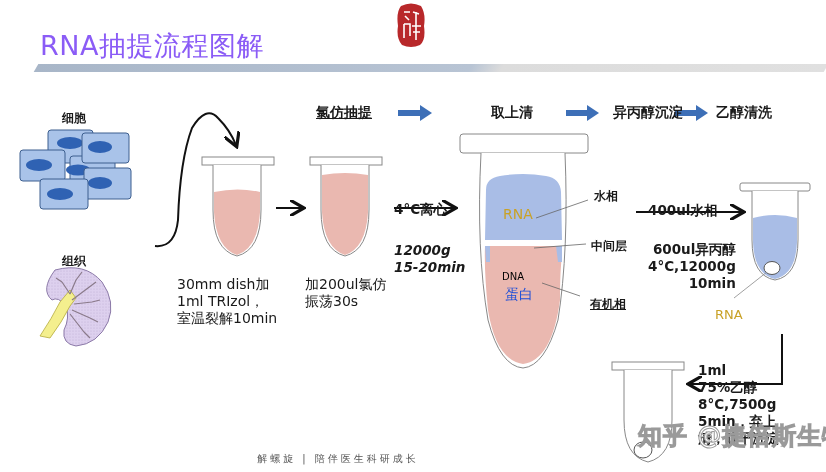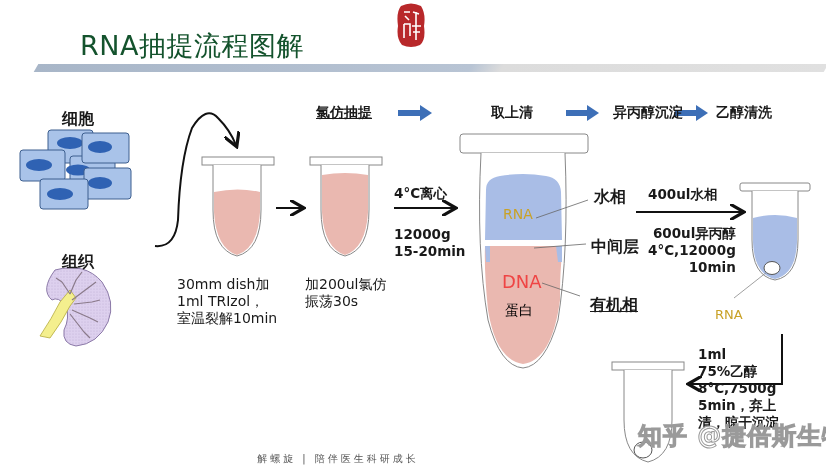--- a/index.html
+++ b/index.html
@@ -1,23 +1,23 @@
 <!DOCTYPE html>
 <html><head>
 <meta charset="utf-8">
 <style>
   html,body{margin:0;padding:0;background:#fff;}
   body{width:826px;height:472px;position:relative;overflow:hidden;font-family:"DejaVu Sans","Liberation Sans",sans-serif;color:#1a1a1a;}
   .abs{position:absolute;}
-  .title{left:40px;top:28px;font-size:27px;font-weight:normal;letter-spacing:0.5px;color:#14532d;font-family:"DejaVu Sans",sans-serif;margin-left:40px;}
+  .title{left:40px;top:28px;font-size:27px;font-weight:normal;letter-spacing:0.5px;color:#8b5cf6;font-family:"DejaVu Sans",sans-serif;}
   .title-bar{left:36px;top:64px;width:790px;height:8px;background:linear-gradient(90deg,#a8b6c8 0%,#b8c4d4 55%,#dcdcdc 59%,#e0e0e0 100%);transform:skewX(-30deg);transform-origin:left;}
   .seal{left:396px;top:2px;width:30px;height:46px;}
-  .lbl{font-size:16px;font-weight:bold;color:#1a1a1a;white-space:nowrap;line-height:17px;}
+  .lbl{font-size:12px;font-weight:bold;color:#1a1a1a;white-space:nowrap;line-height:17px;}
   .step{font-size:14px;font-weight:bold;color:#1a1a1a;white-space:nowrap;}
-  .note{font-size:13.5px;font-weight:bold;line-height:17px;color:#1a1a1a;white-space:pre-line;}
+  .note{font-size:13.5px;font-weight:bold;line-height:17px;color:#1a1a1a;white-space:pre-line;margin-top:16px;}
   .note-norm{font-size:14px;font-weight:normal;line-height:17px;color:#1a1a1a;white-space:pre-line;}
   .footer{left:0;width:676px;top:452px;text-align:center;font-size:10px;letter-spacing:3px;color:#555;}
   .watermark{left:638px;top:420px;font-size:24px;color:rgba(255,255,255,0.85);-webkit-text-stroke:1px #9a9a9a;font-weight:bold;white-space:nowrap;letter-spacing:1px;}
   svg{position:absolute;left:0;top:0;}
 </style>
 </head>
 <body>
 
 <div class="abs title">RNA抽提流程图解</div>
 <div class="abs title-bar"></div>
@@ -125,26 +125,26 @@
 <div class="abs step" style="left:613px;top:104px;">异丙醇沉淀</div>
 <div class="abs step" style="left:716px;top:104px;">乙醇清洗</div>
 
 <div class="abs note-norm" style="left:177px;top:276px;">30mm dish加
 1ml TRIzol，
 室温裂解10min</div>
 <div class="abs note-norm" style="left:305px;top:276px;">加200ul氯仿
 振荡30s</div>
 
 <div class="abs note" style="left:394px;top:185px;">4°C离心</div>
-<div class="abs note" style="left:394px;top:226px;">12000g
+<div class="abs note" style="left:394px;top:226px;font-style:italic;">12000g
 15-20min</div>
 
 <div class="abs" style="left:503px;top:206px;font-size:14px;color:#c9a227;">RNA</div>
-<div class="abs" style="left:502px;top:271px;font-size:18px;color:#ef4444;">DNA</div>
-<div class="abs" style="left:505px;top:302px;font-size:14px;color:#000000;">蛋白</div>
+<div class="abs" style="left:502px;top:271px;font-size:10px;color:#000000;">DNA</div>
+<div class="abs" style="left:505px;top:286px;font-size:14px;color:#1d4ed8;">蛋白</div>
 
 <div class="abs lbl" style="left:594px;top:188px;">水相</div>
 <div class="abs lbl" style="left:591px;top:238px;">中间层</div>
 <div class="abs lbl" style="left:590px;top:296px;text-decoration:underline;">有机相</div>
 
 <div class="abs note" style="left:648px;top:186px;">400ul水相</div>
 <div class="abs note" style="left:648px;top:225px;text-align:right;">600ul异丙醇
 4°C,12000g
 10min</div>
 <div class="abs" style="left:715px;top:307px;font-size:13px;color:#c9a227;">RNA</div>

